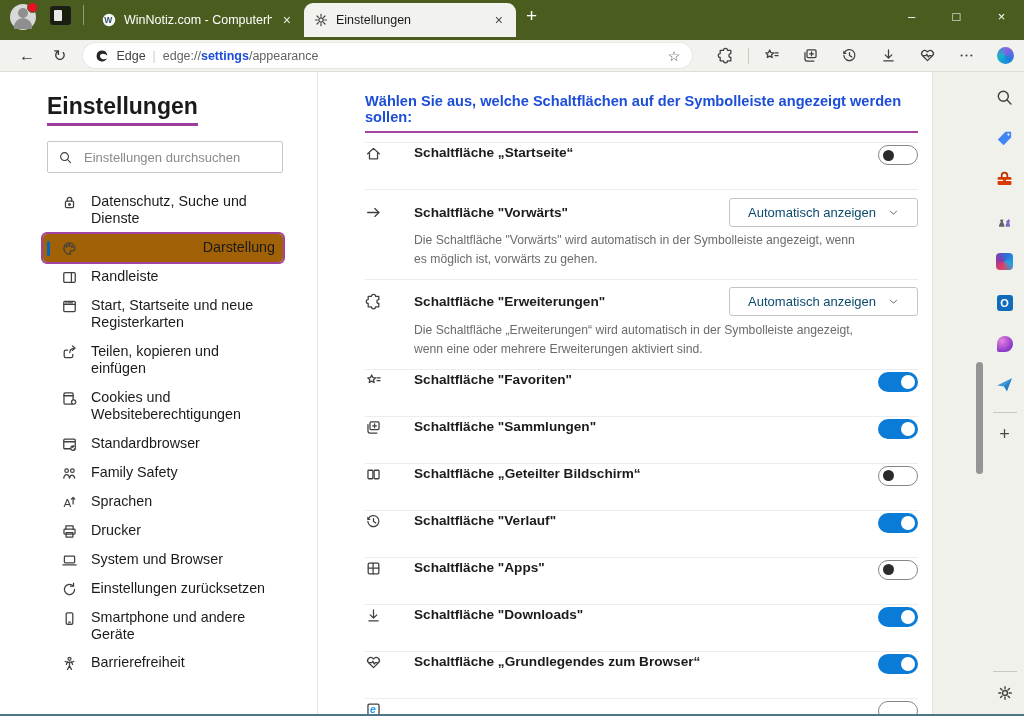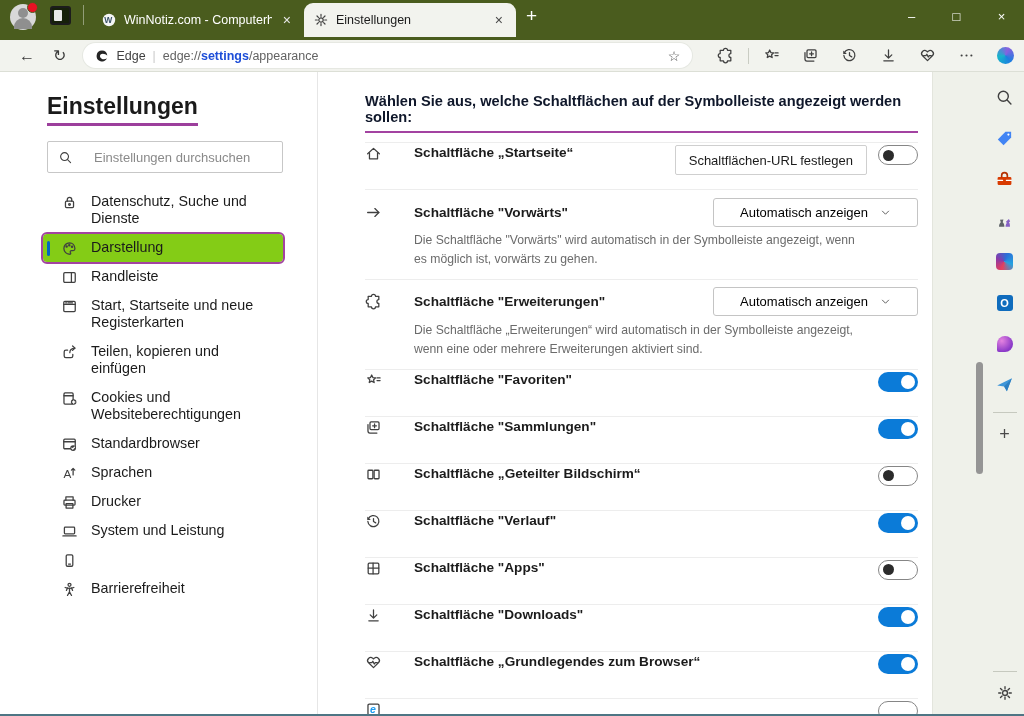--- a/index.html
+++ b/index.html
@@ -40,48 +40,48 @@
   .tbicons{display:flex;align-items:center;margin-left:14px;gap:0;}
   .tbicons .tbi{width:17px;height:17px;margin:0 11px;}
   .tbicons .vdiv{width:1px;height:16px;background:#c9ccc3;margin:0 3px;}
   
   .client{display:flex;height:642px;position:relative;}
   
   .nav{width:318px;flex:none;border-right:1px solid #e6e6e6;box-sizing:border-box;padding-top:21px;position:relative;}
   .nav-title{display:inline-block;margin-left:47px;font-size:23px;font-weight:600;color:#1a1a1a;
     border-bottom:3px solid #9c3f9c;padding-bottom:3px;}
   .searchbox{margin:15px 0 0 47px;width:236px;height:32px;border:1px solid #c7c7c7;border-radius:2px;background:#fff;
-    display:flex;align-items:center;gap:19px;padding:0 10px;box-sizing:border-box;}
+    display:flex;align-items:center;gap:9px;padding:0 10px;box-sizing:border-box;}
   .searchbox .ic{width:15px;height:15px;flex:none;}
   .searchbox input{border:none;outline:none;font-size:13px;width:100%;font-family:"Liberation Sans",sans-serif;color:#1b1b1b;background:transparent;}
   .searchbox input::placeholder{color:#8a8a8a;}
   .nav-list{list-style:none;margin:15px 0 0 0;padding:0;}
   .nav-item{display:flex;align-items:flex-start;gap:13px;padding:5px 8px 5px 18px;margin:1px 34px 1px 43px;
     font-size:14.3px;color:#1b1b1b;border-radius:4px;position:relative;line-height:1.22;}
   .nav-item .ic{width:17px;height:17px;flex:none;margin-top:1px;}
-  .nav-item.selected{background:#84cc16;outline:2px solid #a343a1;}
+  .nav-item.selected{background:#a16207;outline:2px solid #a343a1;justify-content:space-between;}
   .nav-item.selected:before{content:"";position:absolute;left:4px;top:7px;width:3px;height:15px;border-radius:2px;background:#0067c0;}
   .watermark{position:absolute;left:42px;top:553px;font-size:27px;font-weight:700;color:rgba(151,82,163,.78);
     letter-spacing:.5px;pointer-events:none;}
   
   .main{flex:1;box-sizing:border-box;padding:21px 14px 0 47px;background:#fff;overflow:hidden;}
-  .heading{display:inline-block;font-size:14.6px;font-weight:700;color:#0f172a;
+  .heading{display:inline-block;font-size:14.6px;font-weight:700;color:#1d4ed8;
     border-bottom:2px solid #a343a1;padding-bottom:6px;}
   .rows{margin-top:9px;border-top:1px solid #ededed;}
   .row{display:flex;align-items:flex-start;min-height:42px;border-bottom:1px solid #ededed;padding:2px 0;}
   .row.complex{display:block;padding:7px 0 10px 0;}
   .rtop{display:flex;align-items:center;min-height:30px;}
   .row .ic,.rtop .ic{width:17px;height:17px;flex:none;margin-right:32px;}
   .rlabel{font-size:13.6px;font-weight:700;color:#1b1b1b;}
   .rspace{flex:1;}
   .rdesc{margin:4px 60px 0 49px;font-size:12.2px;color:#6b6b6b;line-height:1.55;}
   .url-btn{height:30px;padding:0 13px;font-size:13px;color:#1b1b1b;background:#fff;border:1px solid #cfcfcf;
     border-radius:2px;margin-right:11px;font-family:"Liberation Sans",sans-serif;}
   .dropdown{height:27px;min-width:143px;border:1px solid #c4c4c4;border-radius:3px;background:#fff;
-    display:flex;align-items:center;gap:12px;padding:0 26px;font-size:13px;color:#000000;margin-left:16px;}
+    display:flex;align-items:center;gap:12px;padding:0 18px;font-size:13px;color:#0c4a6e;margin-left:16px;}
   .dropdown .chev{width:11px;height:11px;margin-left:auto;}
   .toggle{width:40px;height:20px;border-radius:10px;position:relative;flex:none;box-sizing:border-box;}
   .toggle.on{background:#0b7bd8;}
   .toggle.on .knob{position:absolute;right:3px;top:3px;width:14px;height:14px;border-radius:50%;background:#fff;}
   .toggle.off{background:#fff;border:1px solid #868686;}
   .toggle.off .knob{position:absolute;left:4px;top:3.5px;width:11px;height:11px;border-radius:50%;background:#2b2b2b;}
   
   .gutter{width:52px;flex:none;background:#eff1ea;position:relative;border-left:1px solid #e3e5dd;}
   .thumb{position:absolute;left:43px;top:290px;width:7px;height:112px;border-radius:4px;background:#959595;}
   .rail{width:39px;flex:none;background:#eff1ea;display:flex;flex-direction:column;align-items:center;padding-top:16px;box-sizing:border-box;}
@@ -295,20 +295,30 @@
                 <path d="M2.6 5.4h10.8"></path>
                 <circle cx="11.4" cy="11.4" r="2.7" style="fill:#404040;stroke:none"></circle>
                 <path d="m10.2 11.4.9.9 1.6-1.8" style="stroke:#fff"></path>
               </svg>
             </span>
             <span>Standardbrowser</span>
           </li>
           <li class="nav-item">
             <span class="ic">
               <svg viewBox="0 0 16 16">
+                <circle cx="5.3" cy="5.3" r="1.7"></circle>
+                <circle cx="10.7" cy="5.3" r="1.7"></circle>
+                <path d="M2.6 12.4c.3-2.1 1.4-3.4 2.7-3.4 1.4 0 2.4 1.3 2.7 3.4M8 12.4c.3-1.8 1.2-2.9 2.4-2.9 1.3 0 2.2 1.1 2.5 2.9"></path>
+              </svg>
+            </span>
+            <span>Family Safety</span>
+          </li>
+          <li class="nav-item">
+            <span class="ic">
+              <svg viewBox="0 0 16 16">
                 <text x="2.4" y="12" style="fill:#404040;stroke:none;font-size:11px">A</text>
                 <path d="M11.4 9.3V3.4M9.8 4.8l1.6-1.5L13 4.8"></path>
               </svg>
             </span>
             <span>Sprachen</span>
           </li>
           <li class="nav-item">
             <span class="ic">
               <svg viewBox="0 0 16 16">
                 <path d="M4.6 5.8V2.8h6.8v3"></path>
@@ -318,29 +328,39 @@
             </span>
             <span>Drucker</span>
           </li>
           <li class="nav-item">
             <span class="ic">
               <svg viewBox="0 0 16 16">
                 <rect x="3.2" y="3.8" width="9.6" height="6.4" rx="0.8"></rect>
                 <path d="M1.8 12.2h12.4"></path>
               </svg>
             </span>
-            <span>System und Leistung</span>
+            <span>System und Browser</span>
+          </li>
+          <li class="nav-item">
+            <span class="ic">
+              <svg viewBox="0 0 16 16">
+                <path d="M12.8 8a4.8 4.8 0 1 1-1.3-3.3"></path>
+                <path d="M11.8 1.9v3h-3"></path>
+              </svg>
+            </span>
+            <span>Einstellungen zurücksetzen</span>
           </li>
           <li class="nav-item">
             <span class="ic">
               <svg viewBox="0 0 16 16">
                 <rect x="4.9" y="2.6" width="6.2" height="10.8" rx="1.2"></rect>
                 <path d="M7.1 11.4h1.8"></path>
               </svg>
             </span>
+            <span>Smartphone und andere Geräte</span>
           </li>
           <li class="nav-item">
             <span class="ic">
               <svg viewBox="0 0 16 16">
                 <circle cx="8" cy="3.6" r="1.4"></circle>
                 <path d="M3.9 6.1c2.7 1 5.5 1 8.2 0"></path>
                 <path d="M8 6.7v3.5m0 0-1.9 3.4M8 10.2l1.9 3.4"></path>
                 <path d="M6.1 6.6 5.1 8.9M9.9 6.6l1 2.3"></path>
               </svg>
             </span>
@@ -354,21 +374,20 @@
       <div class="rows" id="rows">
           <div class="row">
             <span class="ic">
               <svg viewBox="0 0 16 16">
                 <path d="M2.5 8.2 8 3.2l5.5 5"></path>
                 <path d="M4.2 7.4V13h7.6V7.4"></path>
               </svg>
             </span>
             <span class="rlabel">Schaltfläche „Startseite“</span>
             <span class="rspace"></span>
-            <button class="url-btn">Schaltflächen-URL festlegen</button>
             <div class="toggle off">
               <span class="knob"></span>
             </div>
           </div>
           <div class="row complex">
             <div class="rtop">
               <span class="ic">
                 <svg viewBox="0 0 16 16">
                   <path d="M2.5 8h10.5"></path>
                   <path d="M9.3 4.3 13 8l-3.7 3.7"></path>

